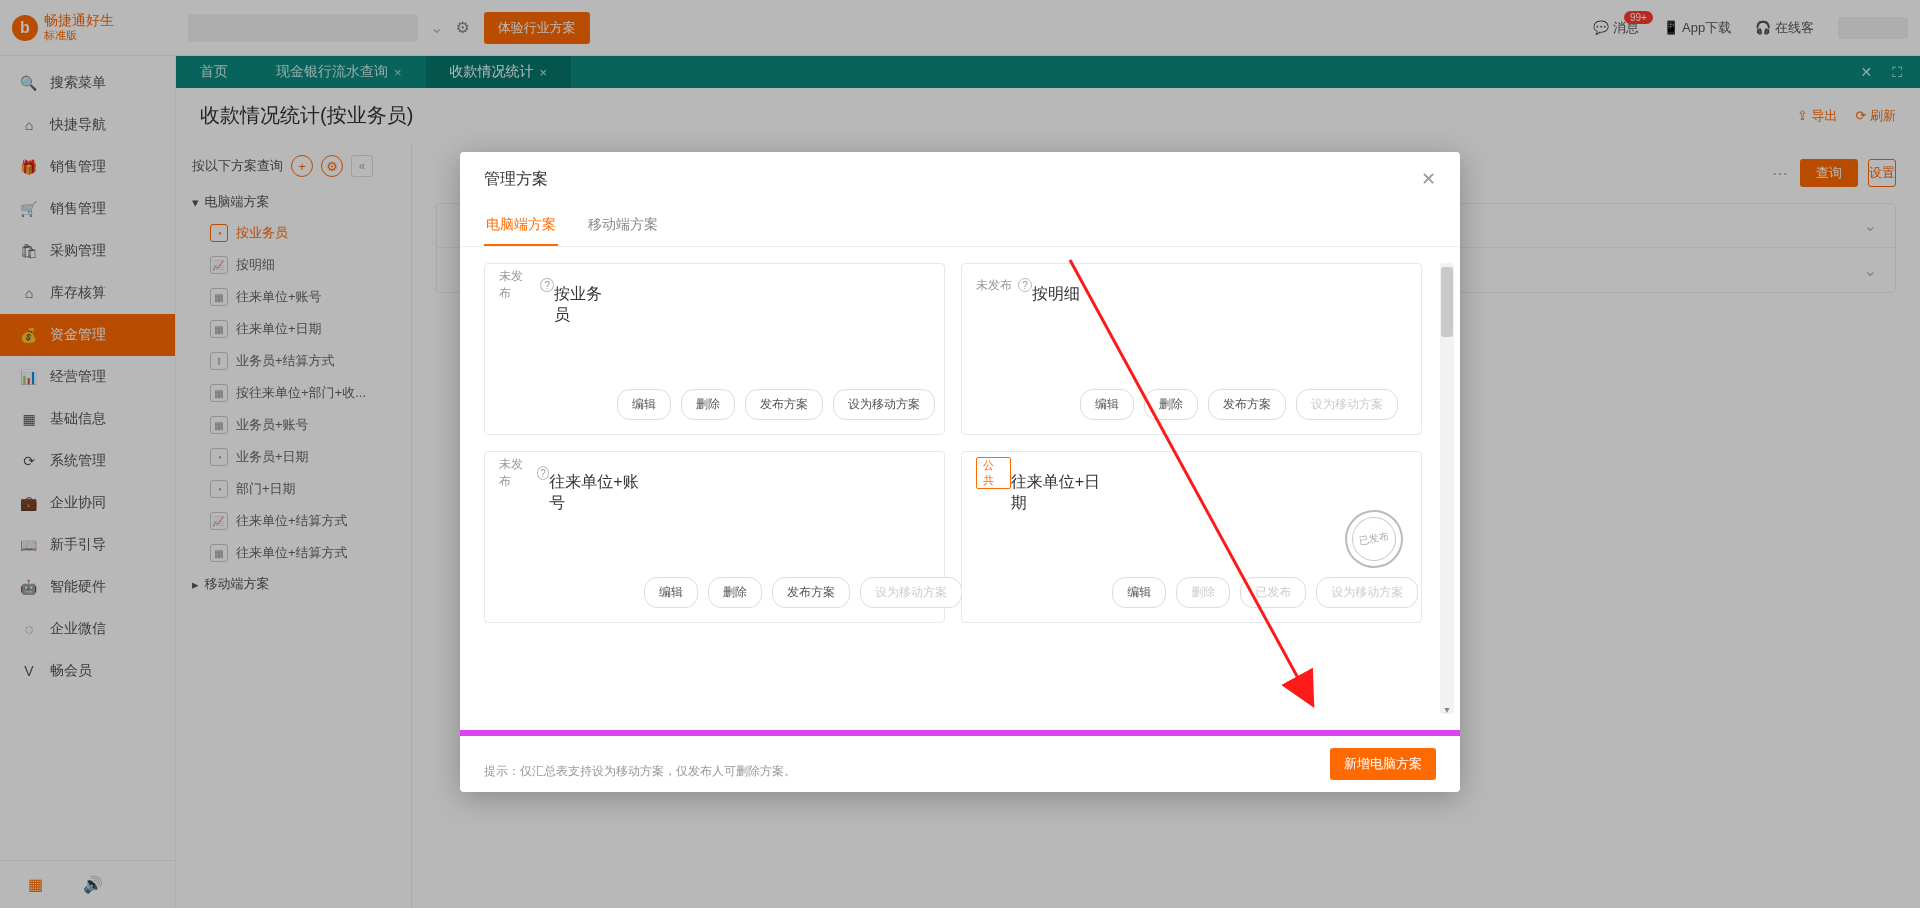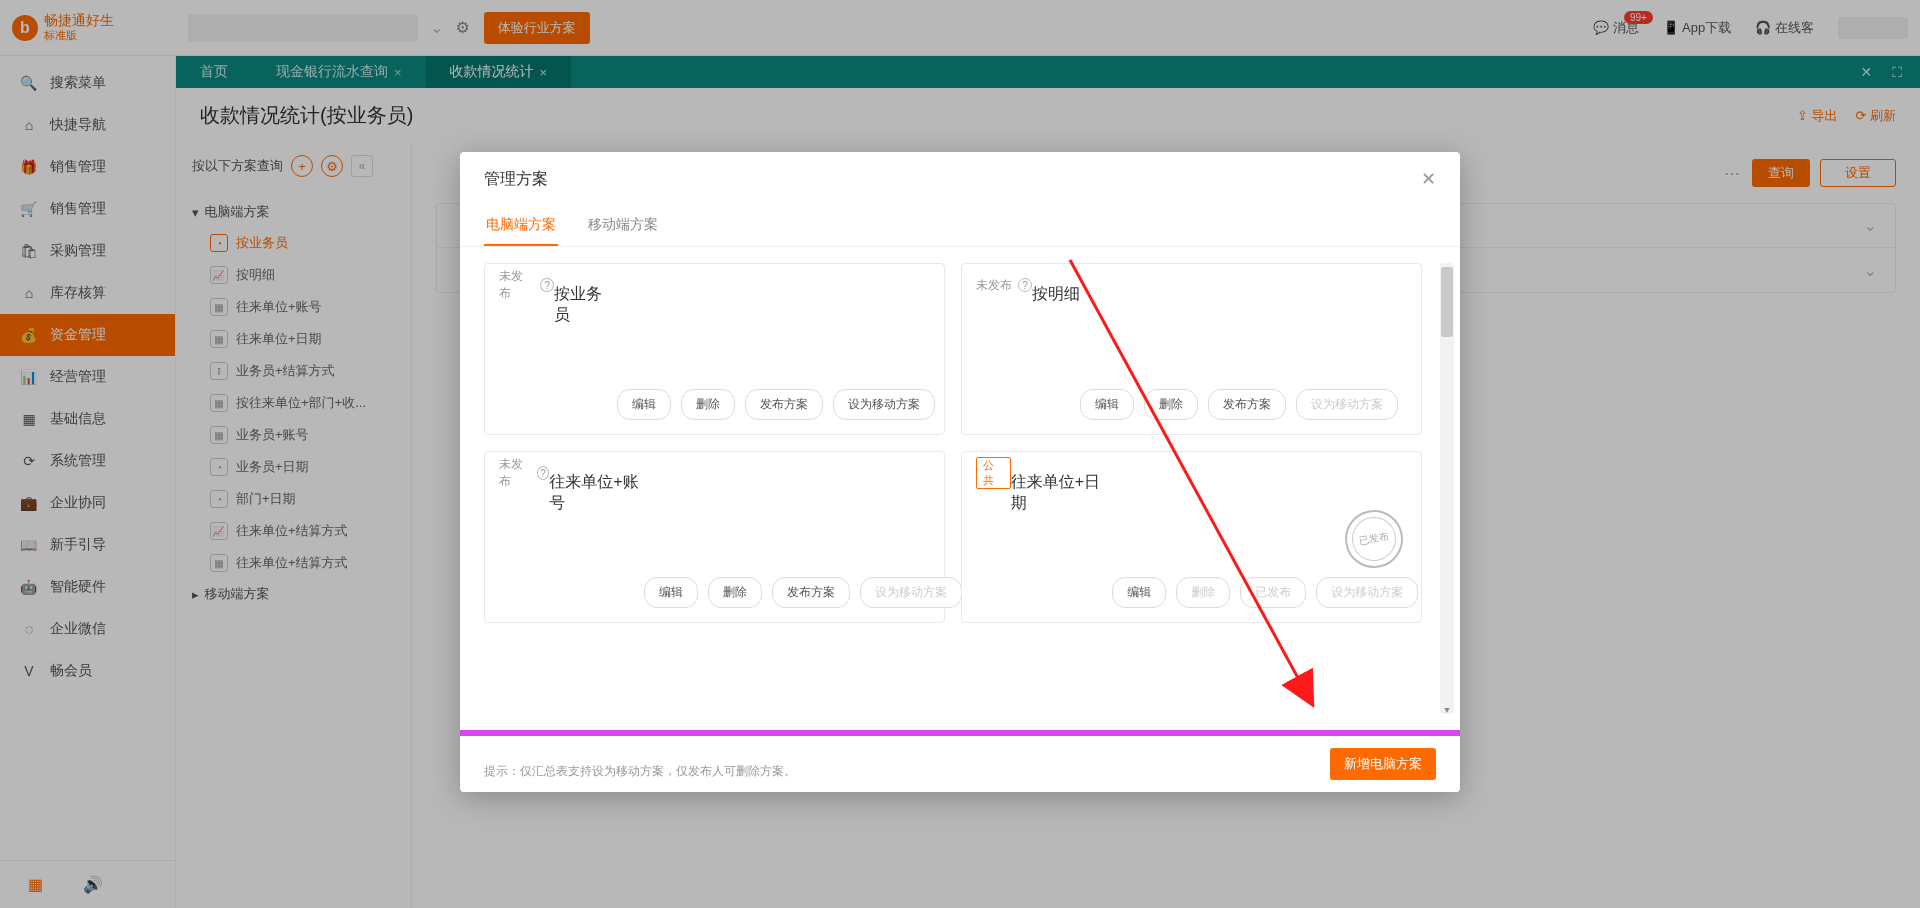--- a/index.html
+++ b/index.html
@@ -26,35 +26,35 @@
 .tabbar{height:32px;background:#0a8a80;display:flex;align-items:center;color:#cfeeea;font-size:14px;position:relative}
 .tab{padding:0 24px;height:100%;display:flex;align-items:center;gap:6px;cursor:pointer}
 .tab.active{background:#06766d;color:#fff}
 .tab-x{font-size:13px;opacity:.8}
 .tabbar-right{margin-left:auto;display:flex;gap:20px;padding-right:18px;color:#cfeeea}
 .page-head{display:flex;align-items:center;padding:14px 24px;background:#fff}
 .page-title{font-size:20px;color:#333}
 .page-actions{margin-left:auto;display:flex;gap:18px;align-items:flex-start;color:#ff6a00;font-size:13px}
 .content-row{display:flex;flex:1;min-height:0}
 .scheme-panel{width:236px;background:#fff;padding:12px 0 12px 16px;border-right:1px solid #f0f0f0}
-.scheme-head{display:flex;align-items:center;gap:8px;color:#555;font-size:13px;margin-bottom:20px}
+.scheme-head{display:flex;align-items:center;gap:8px;color:#555;font-size:13px;margin-bottom:10px}
 .circle-btn{width:22px;height:22px;border:1px solid #ff6a00;border-radius:50%;display:flex;align-items:center;justify-content:center;color:#ff6a00;font-size:13px}
 .collapse-btn{width:22px;height:22px;border:1px solid #ddd;border-radius:3px;display:flex;align-items:center;justify-content:center;color:#aaa;font-size:12px}
 .tree{font-size:13px;color:#555}
 .tree-group{padding:6px 0;display:flex;align-items:center;gap:6px}
 .tree-items{padding-left:18px}
 .tree-item{display:flex;align-items:center;gap:8px;padding:7px 0;color:#666}
 .tree-item.sel{color:#ff6a00}
 .tree-ico{width:18px;height:18px;border:1px solid #ccc;border-radius:3px;display:flex;align-items:center;justify-content:center;font-size:10px;color:#999}
 .tree-item.sel .tree-ico{border-color:#ff6a00;color:#ff6a00}
 .right-area{flex:1;background:#fff;position:relative;display:flex;flex-direction:column}
 .filter-bar{display:flex;justify-content:flex-end;padding:16px 24px;gap:10px;align-items:center}
 .dots{color:#aaa;letter-spacing:2px}
 .btn-query{background:#ff6a00;color:#fff;border:none;padding:5px 16px;border-radius:3px;font-size:13px}
-.btn-set{background:#fff;color:#ff6a00;border:1px solid #ff6a00;padding:4px 24px;border-radius:3px;font-size:13px}
+.btn-set{background:#fff;color:#ff6a00;border:1px solid #ff6a00;padding:4px 0;border-radius:3px;font-size:13px}
 .accordion{margin:0 24px;border:1px solid #eee;border-radius:4px}
 .acc-row{height:44px;display:flex;align-items:center;justify-content:flex-end;padding:0 18px;color:#bbb;border-bottom:1px solid #f2f2f2}
 .hint-block{margin-top:auto;display:flex;align-items:center;justify-content:center;gap:24px;padding-bottom:20px}
 .hint-img{width:110px;height:90px;background:linear-gradient(135deg,#ffb27a,#ff6a00);border-radius:6px;opacity:.35}
 .hint-list{display:flex;flex-direction:column;gap:14px;color:#777;font-size:13px}
 .hint-num{display:inline-flex;width:18px;height:18px;border-radius:50%;background:#ccc;color:#fff;align-items:center;justify-content:center;font-size:11px;margin-right:8px}
 
 .mask{position:absolute;inset:0;background:rgba(0,0,0,.28);z-index:50}
 .modal{position:absolute;left:50%;top:52%;transform:translate(-50%,-50%);width:1000px;height:640px;background:#fff;border-radius:4px;box-shadow:0 6px 30px rgba(0,0,0,.25);z-index:60;display:flex;flex-direction:column}
 .modal-head{display:flex;align-items:center;padding:16px 24px;font-size:16px;color:#333}

